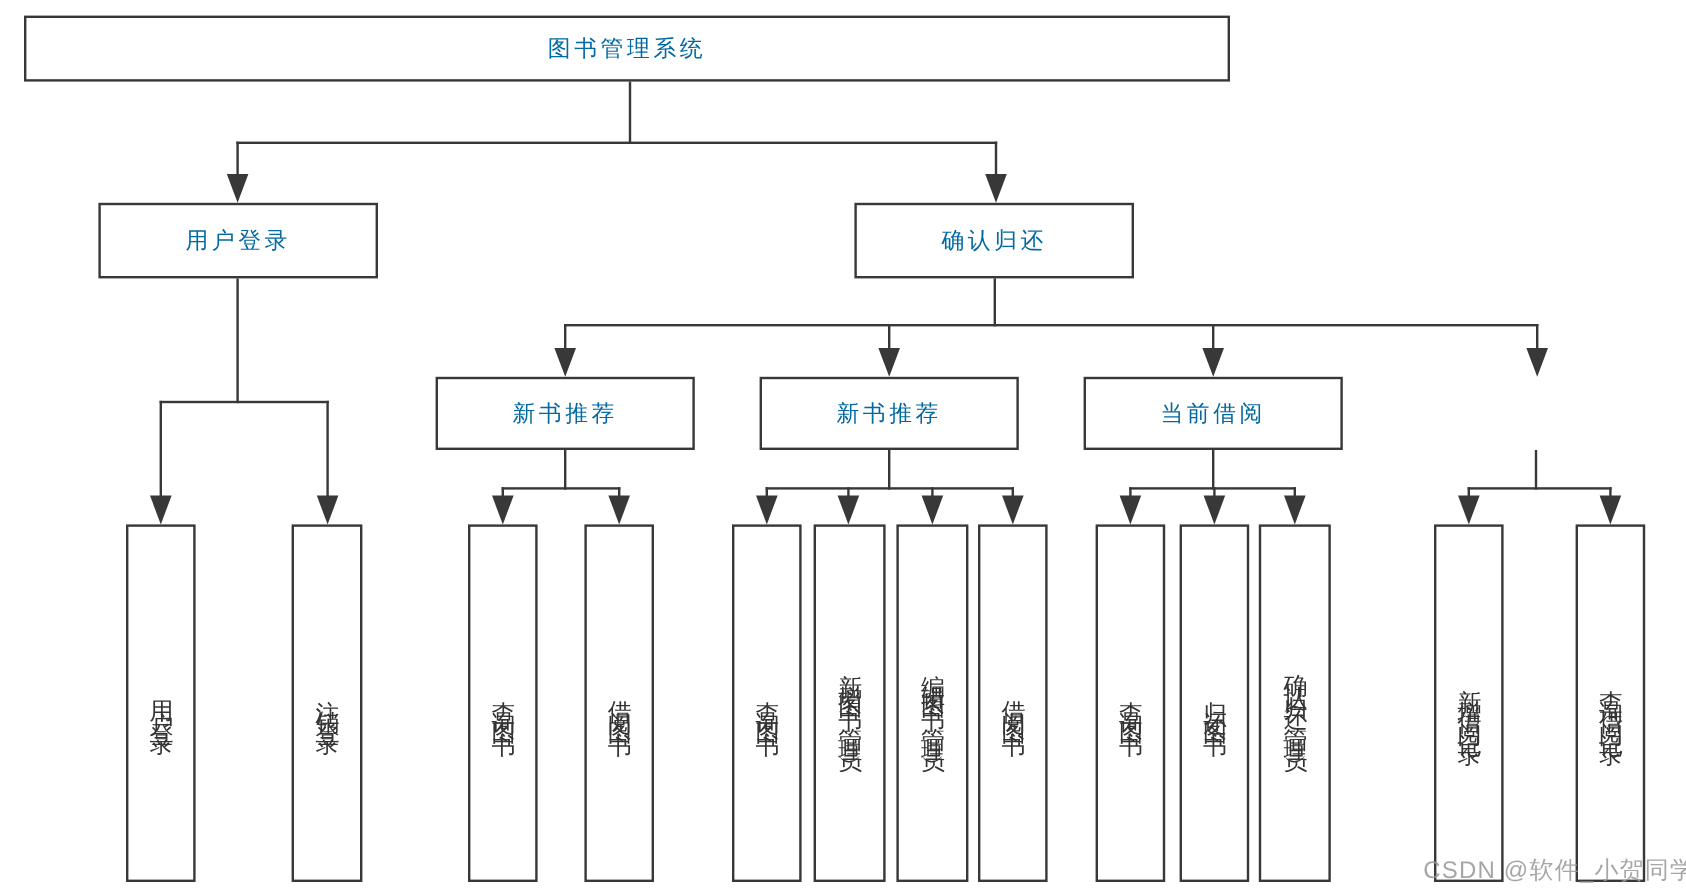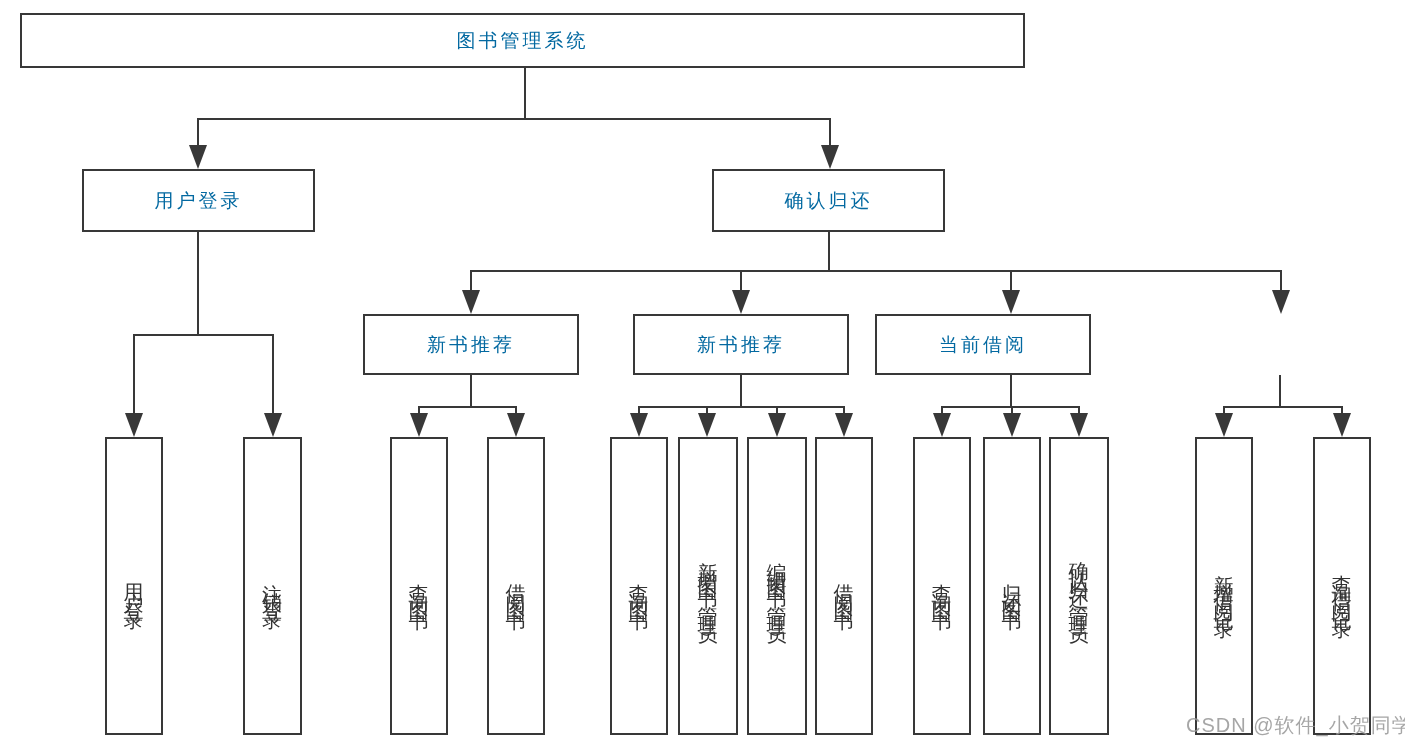--- a/index.html
+++ b/index.html
@@ -33,21 +33,21 @@
 
 <div class="stage">
 
   <div class="node root">图书管理系统</div>
 
   <div class="node" style="left:82px;top:169px;width:233px;height:63px;">用户登录</div>
   <div class="node" style="left:712px;top:169px;width:233px;height:63px;">确认归还</div>
 
   <div class="node" style="left:363px;top:314px;width:216px;height:61px;">新书推荐</div>
   <div class="node" style="left:633px;top:314px;width:216px;height:61px;">新书推荐</div>
-  <div class="node" style="left:875px;top:314px;width:216px;height:61px;">当前借阅</div>
+  <div class="node" style="left:903px;top:314px;width:216px;height:61px;">当前借阅</div>
 
   <div class="leaf" style="left:105px;">
       <span class="vtext">用户登录</span>
     </div>
   <div class="leaf" style="left:243px;width:59px;">
       <span class="vtext">注销登录</span>
     </div>
 
   <div class="leaf" style="left:390px;">
       <span class="vtext">查询图书</span>

